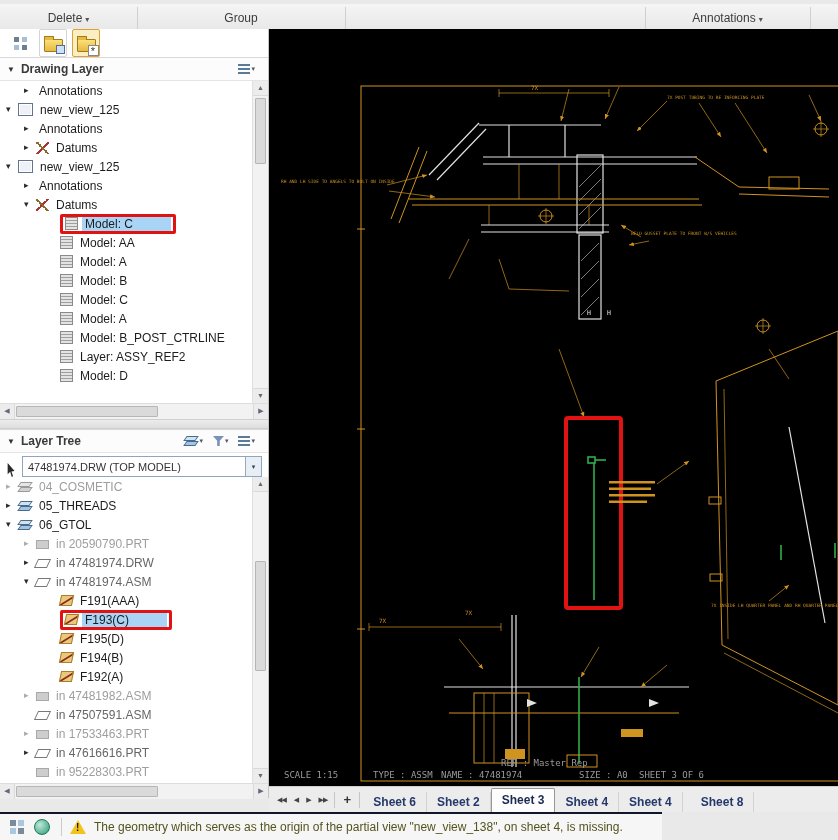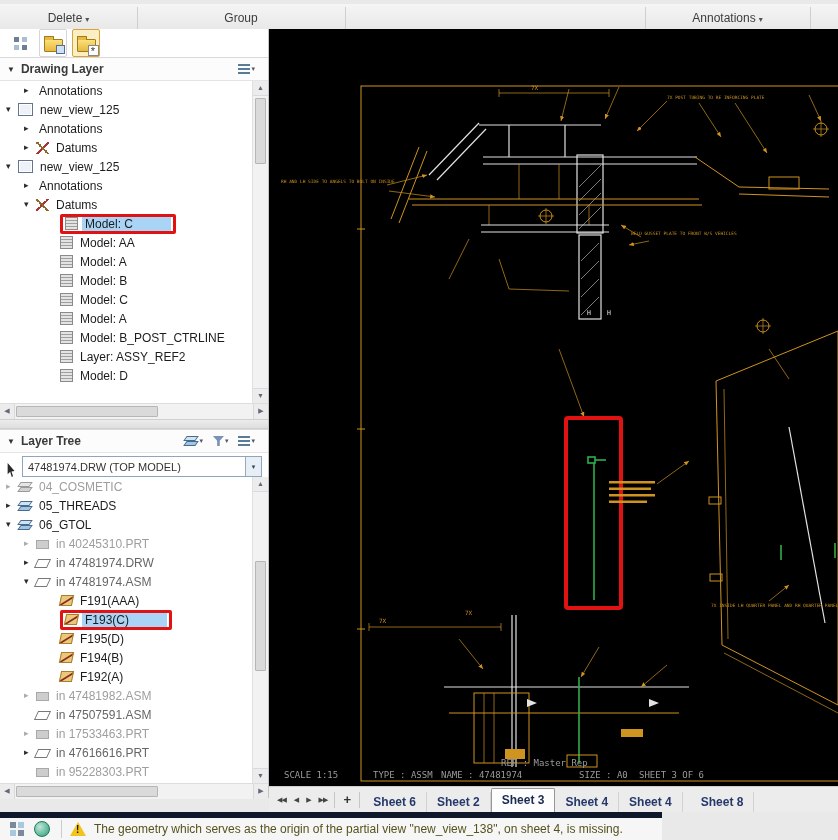--- a/index.html
+++ b/index.html
@@ -132,21 +132,21 @@
   .snav{font-size:7px;color:#444;padding:0 4px;letter-spacing:-1px;line-height:26px}
   .ssep{width:1px;height:16px;background:#c6c6c6;margin:0 3px}
   .sadd{width:18px;text-align:center;font-weight:bold;color:#333;font-size:13px}
   .stab{height:20px;line-height:20px;padding:0 10px;font-size:12px;font-weight:bold;color:#25386b;
         border-right:1px solid #d2d2d2;margin-top:5px}
   .stab.active{background:#fdfdfd;border:1px solid #979797;border-bottom:none;border-radius:2px 2px 0 0;
         margin-top:2px;height:24px;line-height:23px;color:#19294f}
 
   
   #statusbar{position:absolute;left:0;top:812px;width:662px;height:28px;background:#f6f6f6;
-             border-top:6px solid #0f172a;display:flex;align-items:center;padding-left:5px;box-sizing:border-box}
+             border-top:2px solid #0f172a;display:flex;align-items:center;padding-left:5px;box-sizing:border-box}
   .sb-ic1{width:14px;height:14px;background:
      linear-gradient(#7a8a9a,#7a8a9a) 0 0/6px 6px no-repeat,
      linear-gradient(#a8c8e0,#a8c8e0) 8px 0/6px 6px no-repeat,
      linear-gradient(#a8c8e0,#a8c8e0) 0 8px/6px 6px no-repeat,
      linear-gradient(#7a8a9a,#7a8a9a) 8px 8px/6px 6px no-repeat;margin:0 5px}
   .sb-ic2{width:14px;height:14px;border-radius:50%;border:1px solid #1a7a5a;
      background:radial-gradient(circle at 35% 35%,#bfe8d8,#2a9a7a);margin:0 5px}
   .sb-sep{width:1px;height:18px;background:#cccccc;margin:0 6px}
   .warn{width:0;height:0;border-left:8px solid transparent;border-right:8px solid transparent;
         border-bottom:14px solid var(--warning-yellow,#f2c21d);position:relative;margin:0 8px 0 2px}
@@ -325,21 +325,21 @@
         <span class="lbl">05_THREADS</span>
       </div>
     <div class="row">
         <span class="arr">▾</span>
         <span class="ic ic-layer"></span>
         <span class="lbl">06_GTOL</span>
       </div>
     <div class="row l1 gray">
         <span class="arr">▸</span>
         <span class="ic ic-rectg"></span>
-        <span class="lbl">in 40245310.PRT</span>
+        <span class="lbl">in 20590790.PRT</span>
       </div>
     <div class="row l1 mid">
         <span class="arr">▸</span>
         <span class="ic ic-para"></span>
         <span class="lbl">in 47481974.DRW</span>
       </div>
     <div class="row l1 mid">
         <span class="arr">▾</span>
         <span class="ic ic-para"></span>
         <span class="lbl">in 47481974.ASM</span>

